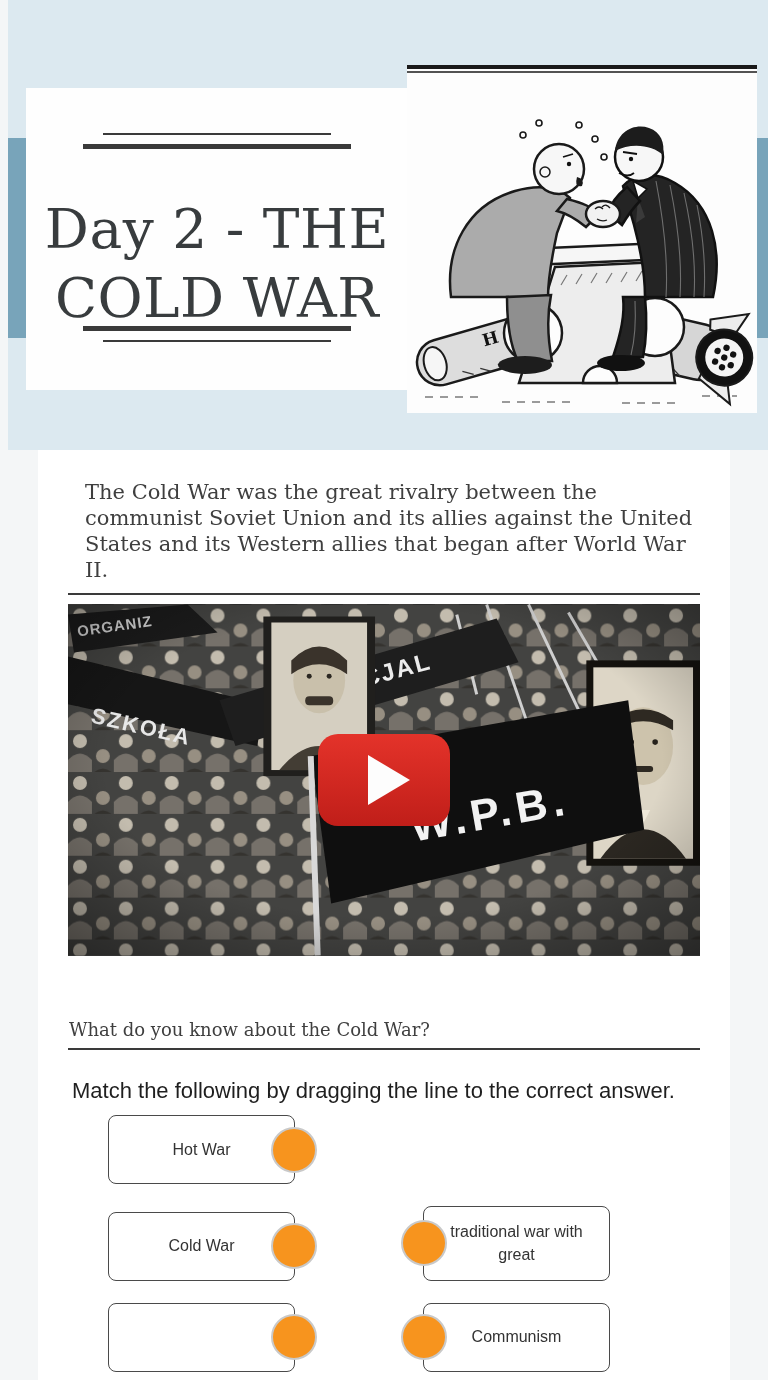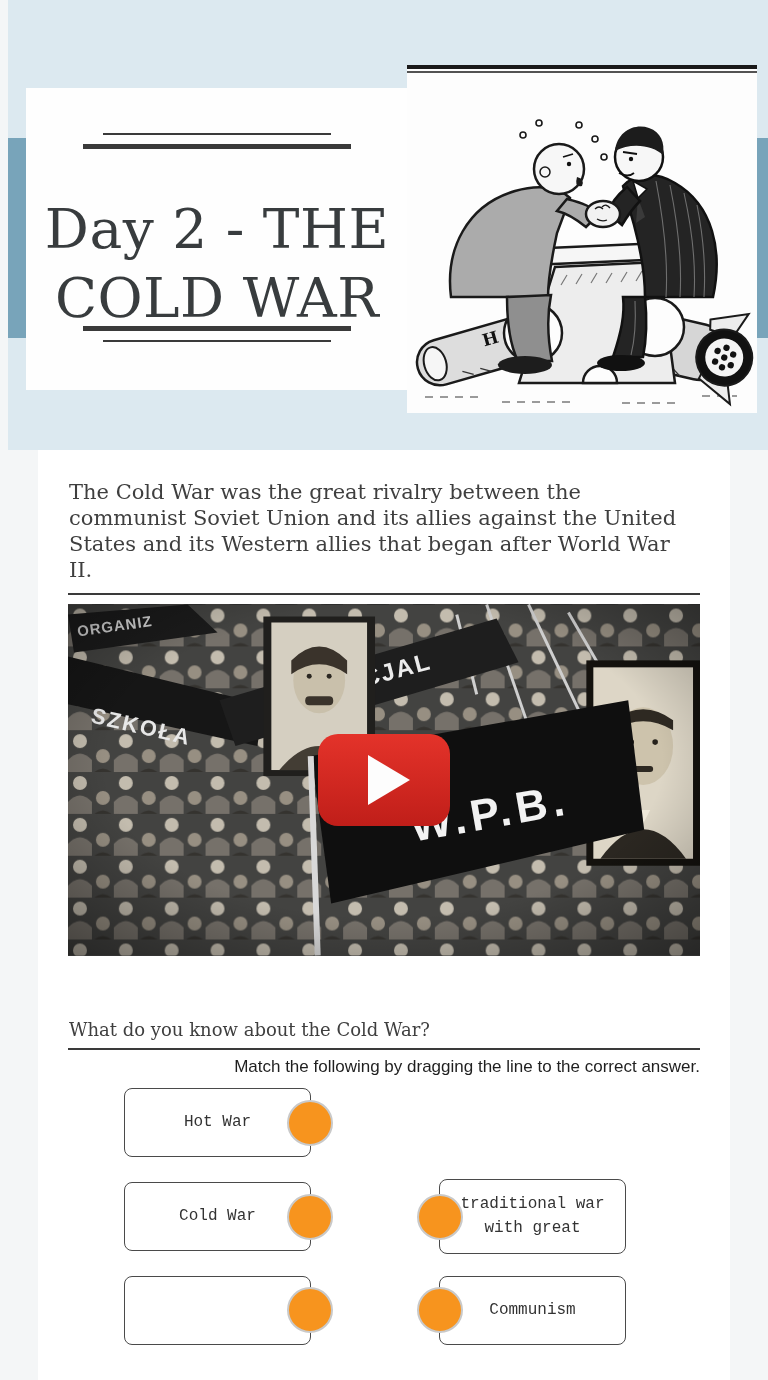--- a/index.html
+++ b/index.html
@@ -16,39 +16,39 @@
   .rule-thick-bottom{top:238px;width:268px;height:5px;}
   .rule-thin-bottom{top:252px;width:228px;height:2px;}
   .hero-title{position:absolute;top:70px;left:0;width:100%;text-align:center;
     font-family:"DejaVu Serif","Liberation Serif",serif;font-size:55px;line-height:1.25;
     color:#383c3e;font-weight:400;letter-spacing:0.5px;}
   .cartoon-frame{position:absolute;left:399px;top:65px;width:350px;height:348px;background:#fdfdfd;}
   .cartoon-frame svg{display:block;width:100%;height:100%;}
 
   
   .content-card{position:absolute;left:38px;top:450px;width:692px;height:930px;background:#ffffff;box-sizing:border-box;padding:0 30px;}
-  .intro-text{margin:29px 1px 0 1px;font-family:"DejaVu Serif","Liberation Serif",serif;
+  .intro-text{margin:29px 1px 0 17px;font-family:"DejaVu Serif","Liberation Serif",serif;
     font-size:21px;line-height:1.24;color:#3f3f3f;}
   .divider{margin-top:10px;border-top:2px solid #3a3a3a;height:0;}
 
   .video-player{position:relative;margin-top:9px;width:632px;height:352px;background:#222;overflow:hidden;}
   .video-player svg{display:block;width:100%;height:100%;}
   .play-button{position:absolute;left:50%;top:50%;transform:translate(-50%,-50%);
     width:132px;height:92px;border-radius:20px;
     background:linear-gradient(#e4332a,#c01e19);display:flex;align-items:center;justify-content:center;cursor:pointer;}
   .play-triangle{width:0;height:0;border-top:25px solid transparent;border-bottom:25px solid transparent;
     border-left:42px solid #fdfdfd;margin-left:10px;}
 
   .quiz-heading{margin:62px 1px 0 1px;font-family:"DejaVu Serif","Liberation Serif",serif;
     font-size:18px;line-height:1.3;color:#3f3f3f;font-weight:400;}
   .heading-rule{margin-top:6px;border-top:2px solid #3a3a3a;height:0;}
-  .quiz-instruction{margin:6px 0 0 4px;font-size:17px;color:#1f1f1f;line-height:1.35;text-align:right;}
+  .quiz-instruction{margin:26px 0 0 4px;font-size:22px;color:#1f1f1f;line-height:1.35;}
 
   .match-area{margin-top:10px;}
-  .match-row{display:flex;align-items:center;margin-left:56px;margin-bottom:22px;font-family:Liberation Mono, monospace;}
+  .match-row{display:flex;align-items:flex-end;margin-left:40px;margin-bottom:22px;}
   .match-box{position:relative;width:187px;min-height:69px;box-sizing:border-box;
     border:1px solid #4a4a4a;border-radius:8px;background:#fff;
     display:flex;align-items:center;justify-content:center;text-align:center;
     padding:13px 18px;font-size:16px;line-height:1.45;color:#333;}
   .match-box.left-box{margin-right:128px;}
   .knob{position:absolute;width:42px;height:42px;border-radius:50%;background:#f7941e;
     border:2px solid #c9c9c9;top:50%;transform:translateY(-50%);cursor:grab;}
   .knob-right{right:-23px;}
   .knob-left{left:-23px;}
 </style>

